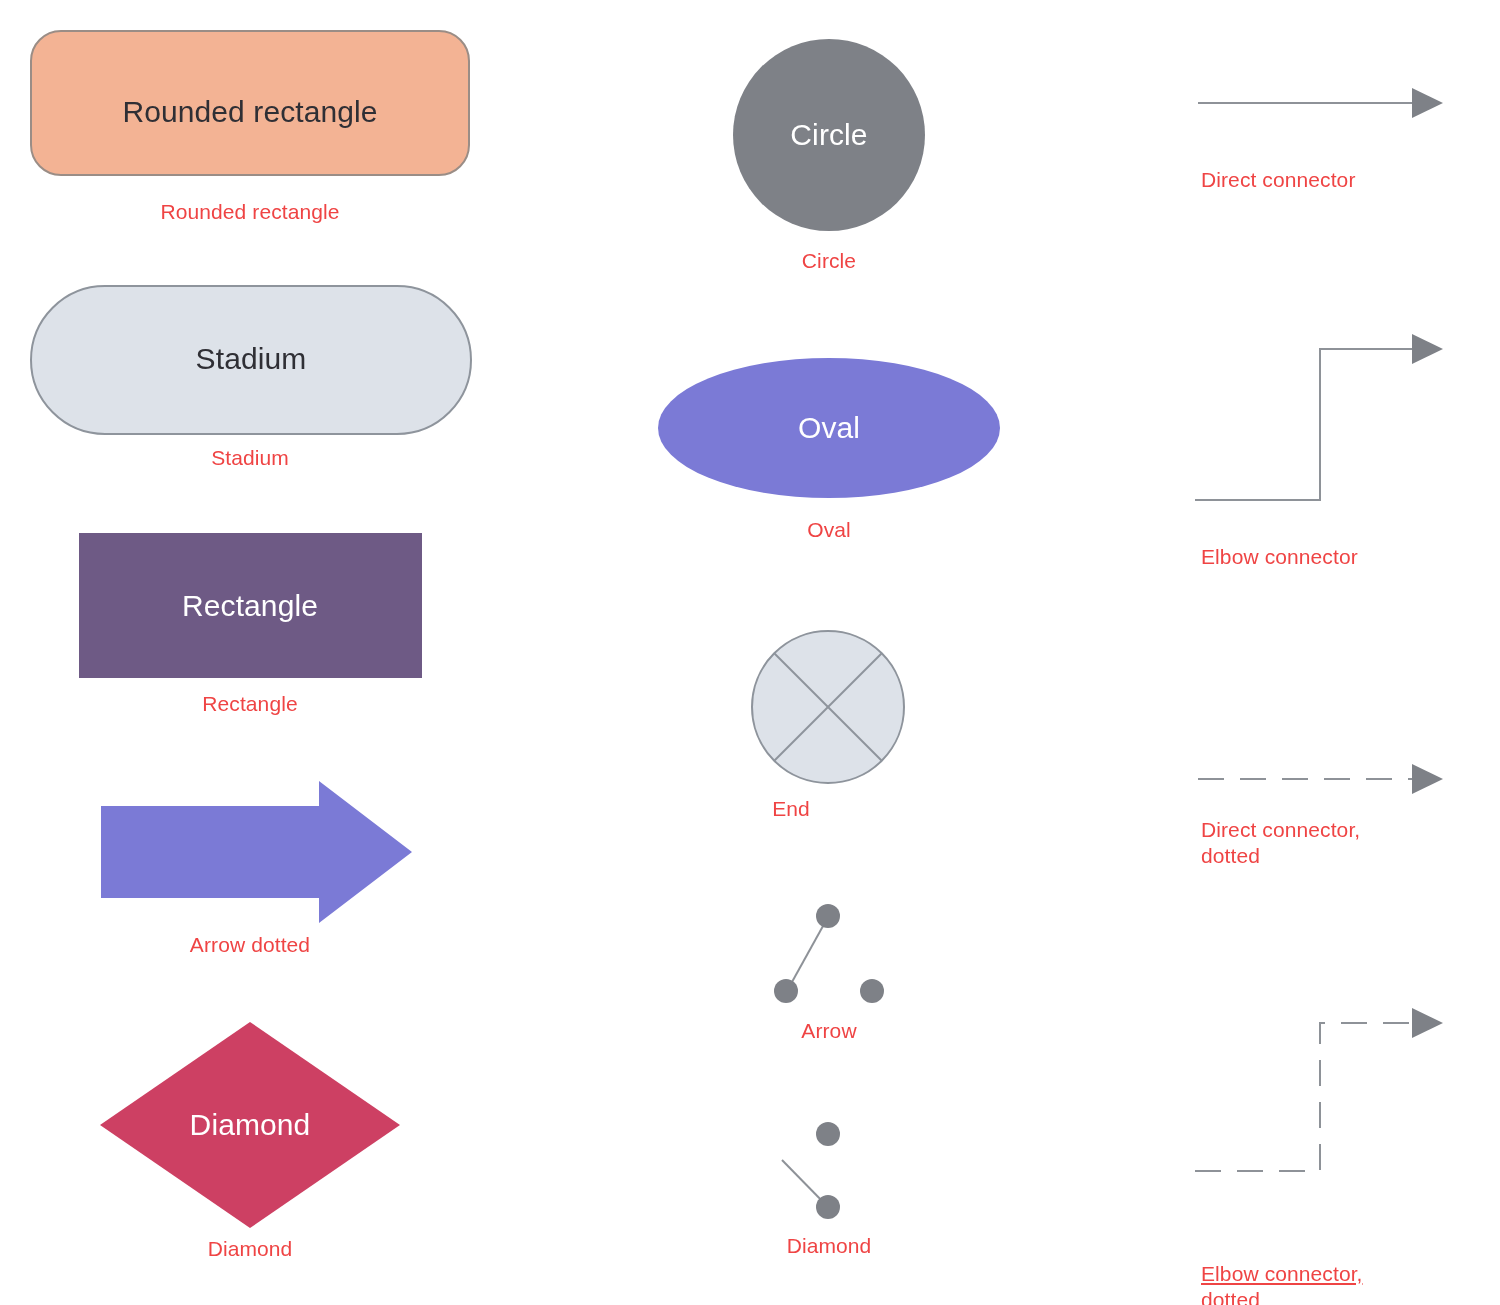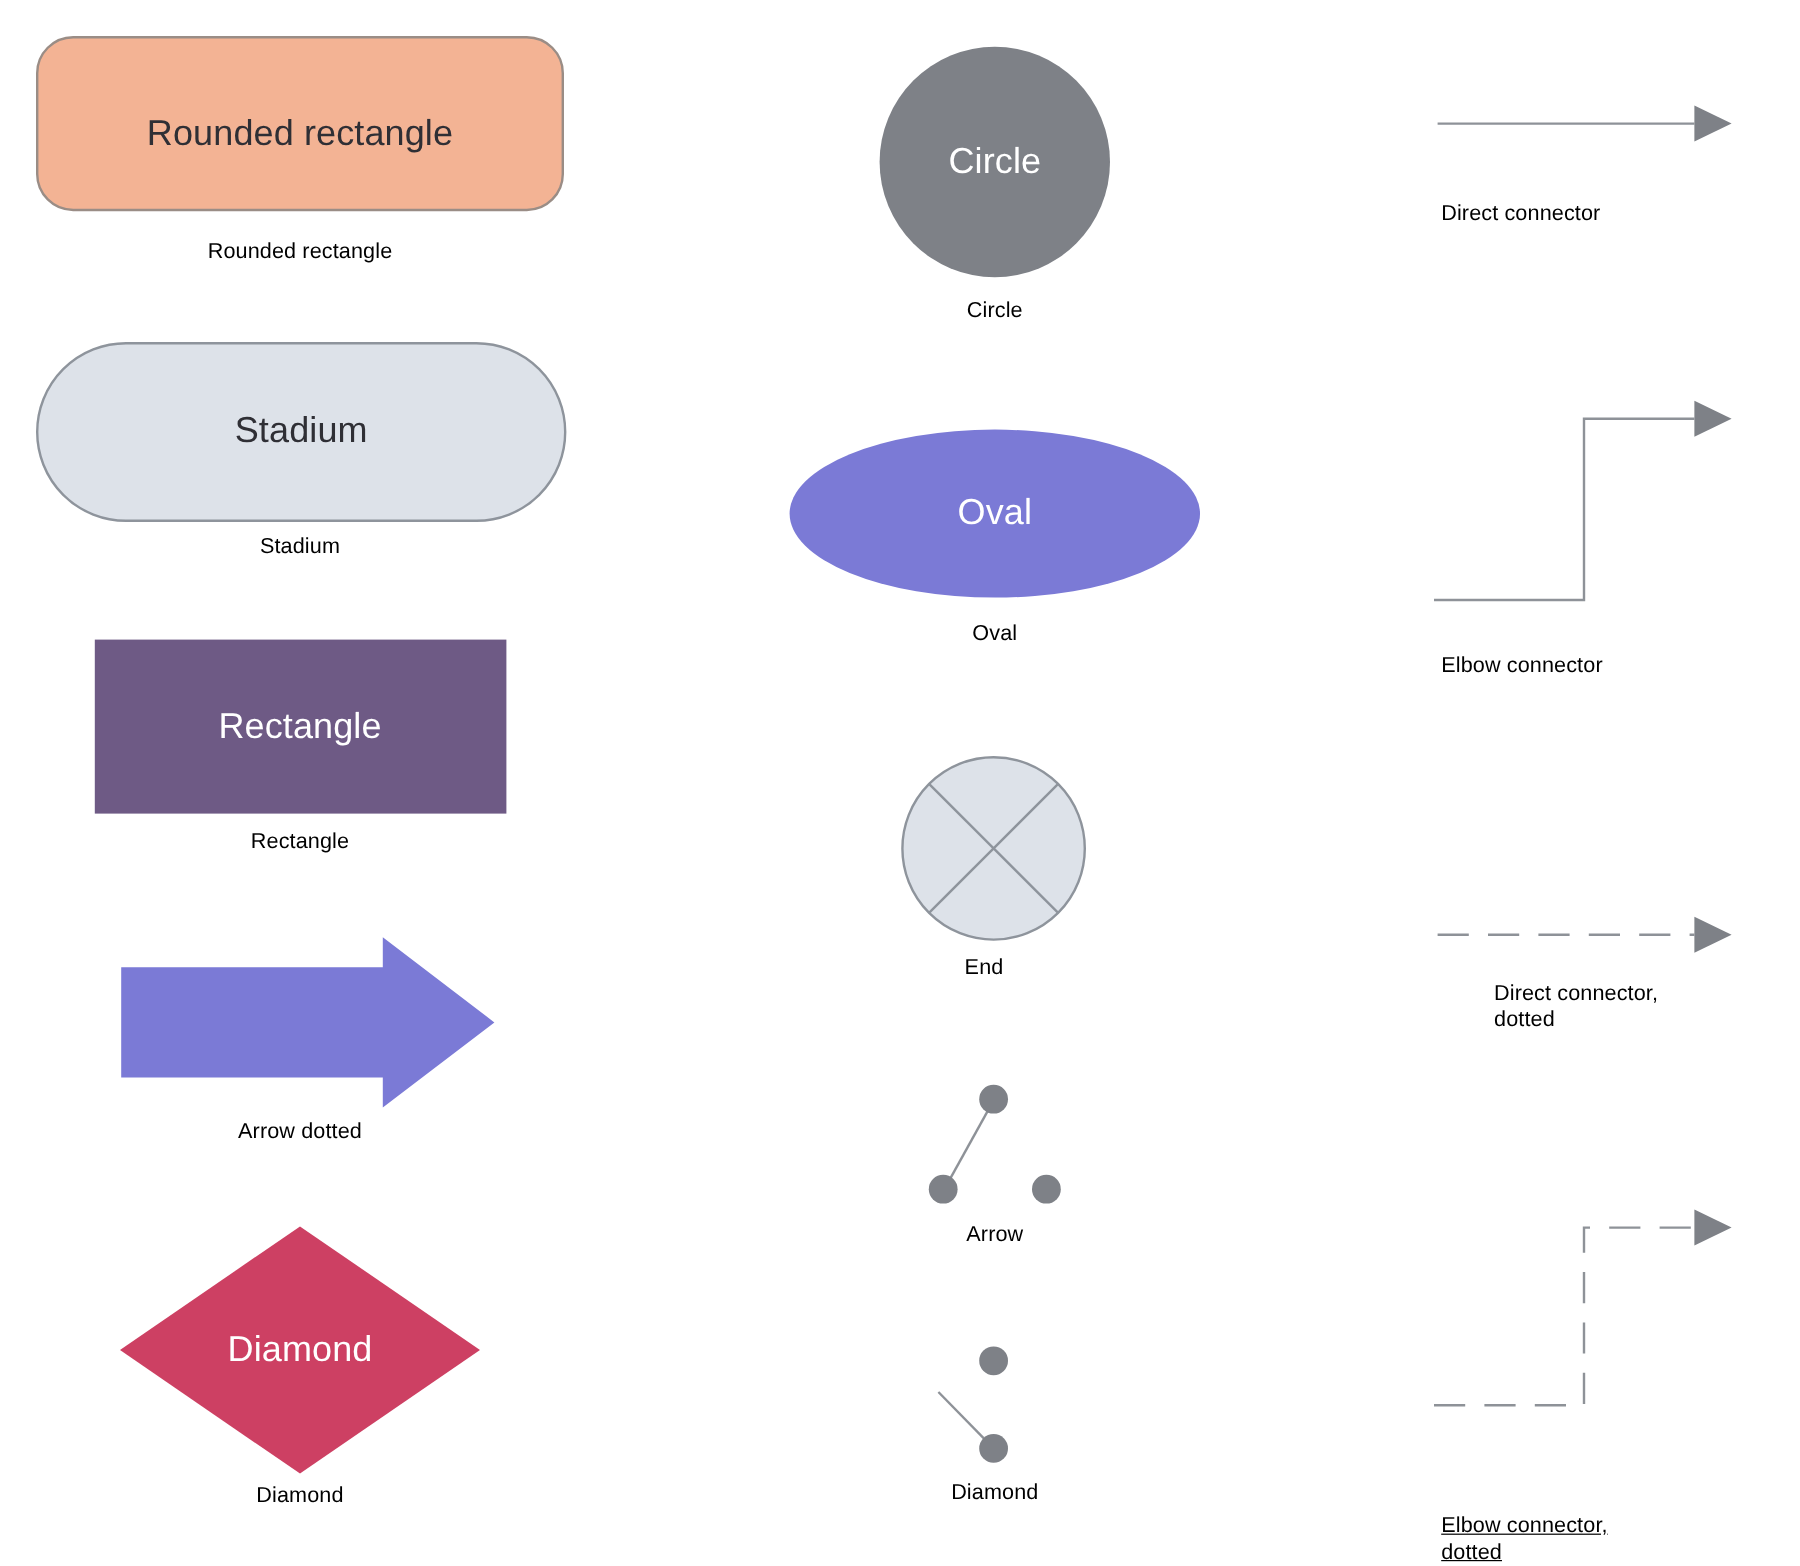--- a/index.html
+++ b/index.html
@@ -17,22 +17,22 @@
   }
   #canvas {
     position: absolute;
     left: 0;
     top: 0;
     width: 1500px;
     height: 1305px;
   }
   .shape-label {
     position: absolute;
-    font-size: 18px;
-    color: #000000;
+    font-size: 21px;
+    color: #ef4444;
     white-space: nowrap;
     line-height: 1.22;
     letter-spacing: 0.1px;
   }
   .shape-label.center {
     text-align: center;
     transform: translateX(-50%);
   }
   .shape-label.left {
     text-align: left;
@@ -133,31 +133,31 @@
 <div class="shape-label center" style="left:250px; top:691px;">Rectangle</div>
 
 <div class="shape-label center" style="left:250px; top:932px;">Arrow dotted</div>
 
 <div class="shape-label center" style="left:250px; top:1236px;">Diamond</div>
 
 <div class="shape-label center" style="left:829px; top:248px;">Circle</div>
 
 <div class="shape-label center" style="left:829px; top:517px;">Oval</div>
 
-<div class="shape-label center" style="left:820px; top:796px;">End</div>
+<div class="shape-label center" style="left:791px; top:796px;">End</div>
 
 <div class="shape-label center" style="left:829px; top:1018px;">Arrow</div>
 
 <div class="shape-label center" style="left:829px; top:1233px;">Diamond</div>
 
 <div class="shape-label left" style="left:1201px; top:167px;">Direct connector</div>
 
 <div class="shape-label left" style="left:1201px; top:544px;text-align:center;">Elbow connector</div>
 
-<div class="shape-label left" style="left:1245px; top:817px;">
+<div class="shape-label left" style="left:1201px; top:817px;">
   <span>Direct connector,</span><br>
   <span>dotted</span>
 </div>
 
 <div class="shape-label left" style="left:1201px; top:1261px;text-decoration:underline;">
   <span>Elbow connector,</span><br>
   <span>dotted</span>
 </div>
 
 </body></html>

